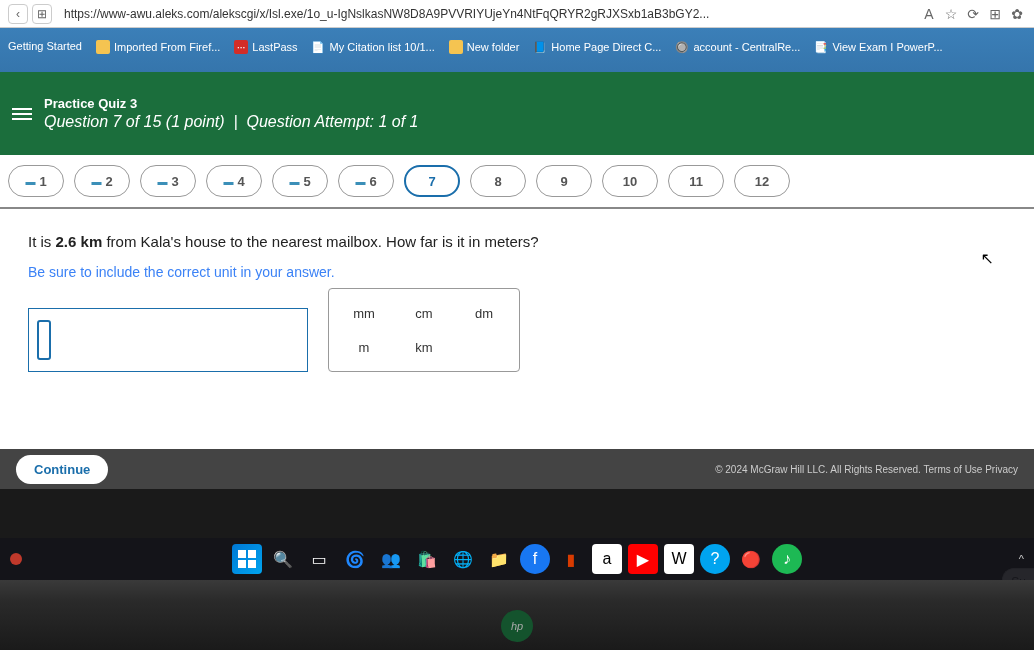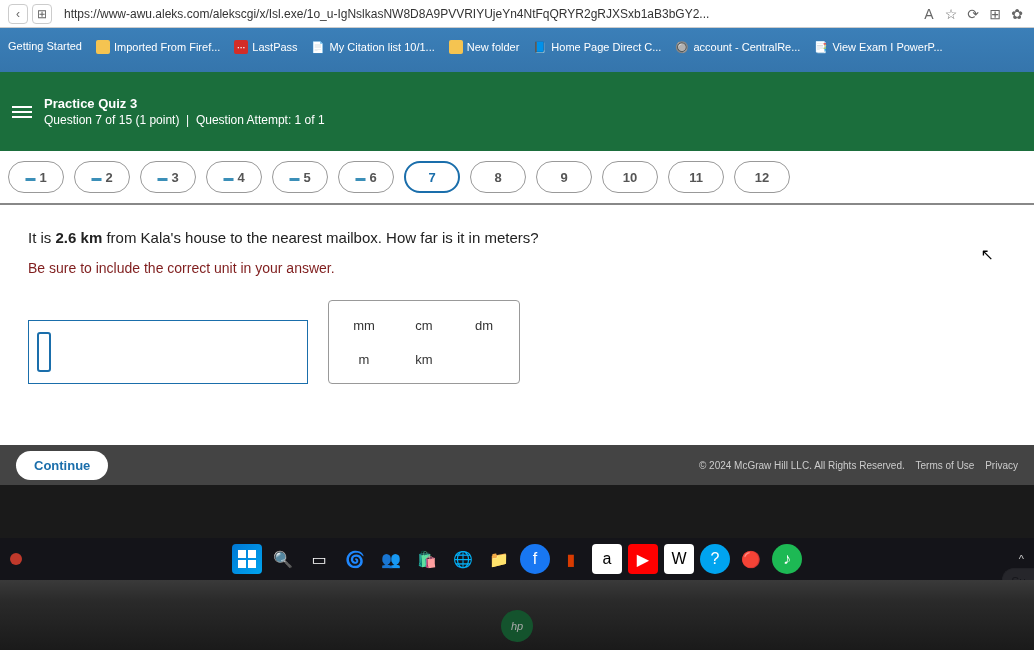--- a/index.html
+++ b/index.html
@@ -14,47 +14,47 @@
     .bookmark-item { display: flex; align-items: center; margin-right: 14px; cursor: pointer; white-space: nowrap; }
     .bookmark-icon { width: 14px; height: 14px; margin-right: 4px; display: inline-flex; align-items: center; justify-content: center; font-size: 11px; }
     .folder-icon { background: #f5c451; border-radius: 2px; }
     .lastpass-icon { background: #d32d27; color: #fff; font-size: 8px; font-weight: bold; border-radius: 2px; }
     
     .quiz-header { background: #1b6e3c; color: #fff; padding: 24px 12px; display: flex; align-items: center; }
     .hamburger { width: 20px; margin-right: 12px; cursor: pointer; }
     .hamburger div { height: 2px; background: #fff; margin: 3px 0; }
     .quiz-info { font-size: 13px; }
     .quiz-title { font-weight: bold; font-size: 13px; margin-bottom: 2px; }
-    .quiz-subtitle { font-size: 12px; }
+    .quiz-subtitle { font-size: 16px; font-style: italic; }
     
     .question-nav { background: #fff; padding: 10px 8px; display: flex; gap: 10px; border-bottom: 2px solid #888; overflow-x: auto; }
     .qnav-btn { min-width: 56px; height: 32px; border: 1px solid #999; border-radius: 16px; background: #fff; display: flex; align-items: center; justify-content: center; font-size: 13px; font-weight: bold; color: #555; cursor: pointer; position: relative; }
     .qnav-btn.current { border: 2px solid #1a6eab; color: #1a6eab; }
     .qnav-btn .flag { color: #3b8fb8; margin-right: 4px; font-size: 10px; }
     
     .question-area { background: #fff; padding: 24px 28px 12px; min-height: 240px; position: relative; }
     .question-text { font-size: 15px; color: #222; margin-bottom: 14px; }
     .question-text b { font-weight: bold; }
-    .instruction { font-size: 14px; color: #7f1d1d; margin-bottom: 24px; }
+    .instruction { font-size: 14px; color: #3b82f6; margin-bottom: 8px; }
     
     .answer-row { display: flex; gap: 20px; align-items: flex-end; }
     .answer-box { width: 280px; height: 64px; border: 1px solid #1a6eab; display: flex; align-items: center; padding: 8px; }
     .cursor-box { width: 14px; height: 40px; border: 2px solid #1a6eab; border-radius: 3px; }
     
     .unit-panel { border: 1px solid #999; border-radius: 4px; padding: 10px; display: grid; grid-template-columns: repeat(3, 50px); gap: 6px 10px; }
     .unit-btn { height: 28px; border: none; background: transparent; font-size: 13px; color: #333; cursor: pointer; text-align: center; }
     
     .cursor-arrow { position: absolute; right: 40px; top: 40px; font-size: 16px; color: #000; }
     
     .submit-tab { position: absolute; right: 0; bottom: 54px; background: #fff; border: 1px solid #ccc; border-right: none; border-radius: 12px 0 0 12px; padding: 6px 8px; font-size: 12px; color: #333; cursor: pointer; }
     
     .footer-bar { background: #444; height: 40px; display: flex; align-items: center; padding: 0 16px; }
     .continue-btn { background: #fff; color: #1a6eab; font-weight: bold; padding: 7px 18px; border-radius: 16px; font-size: 13px; border: none; cursor: pointer; }
     .footer-right { flex: 1; text-align: right; font-size: 10px; color: #ccc; }
-    .footer-right a { color: #ccc; text-decoration: none; margin-left: 8px; }
+    .footer-right a { color: #ccc; text-decoration: none; }
     
     .taskbar { position: absolute; bottom: 70px; left: 0; right: 0; height: 42px; background: rgba(20,20,25,0.92); display: flex; align-items: center; justify-content: center; gap: 6px; padding: 0 12px; }
     .taskbar-left { position: absolute; left: 10px; display: flex; align-items: center; }
     .tb-icon { width: 30px; height: 30px; border-radius: 4px; display: flex; align-items: center; justify-content: center; font-size: 16px; color: #fff; cursor: pointer; }
     .tb-icon.win { background: linear-gradient(135deg, #0078d4, #00a4ef); }
     .tb-icon svg { width: 18px; height: 18px; }
     .taskbar-right { position: absolute; right: 10px; display: flex; align-items: center; font-size: 11px; color: #ccc; }
     
     .laptop-edge { position: absolute; bottom: 0; left: 0; right: 0; height: 70px; background: linear-gradient(180deg, #3a3a3a 0%, #2a2a2a 30%, #1a1a1a 100%); }
     .hp-logo { position: absolute; bottom: 8px; left: 50%; transform: translateX(-50%); width: 32px; height: 32px; border-radius: 50%; background: #14532d; display: flex; align-items: center; justify-content: center; color: #aaa; font-size: 11px; font-style: italic; }

